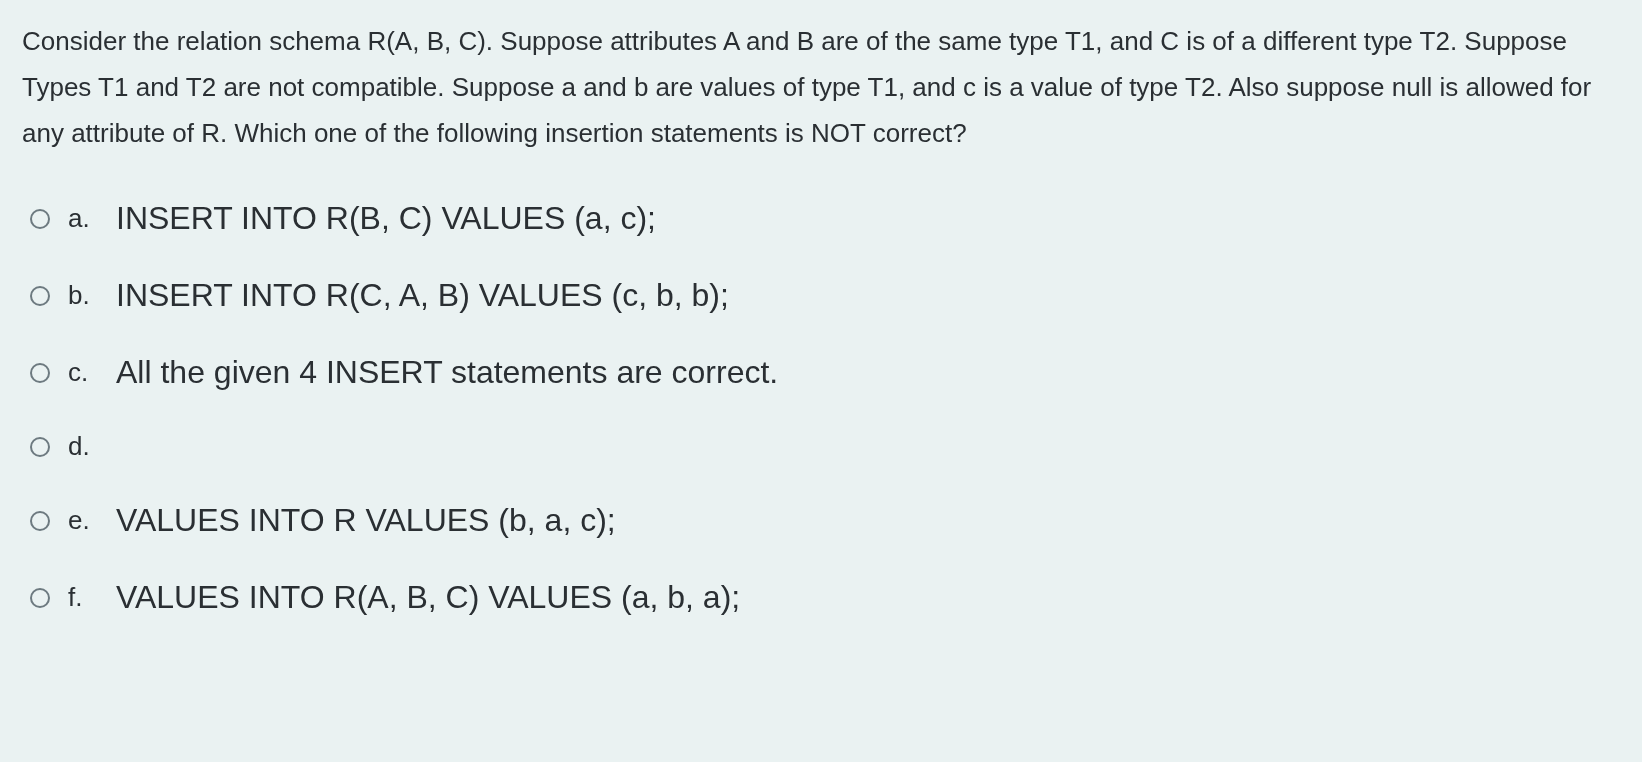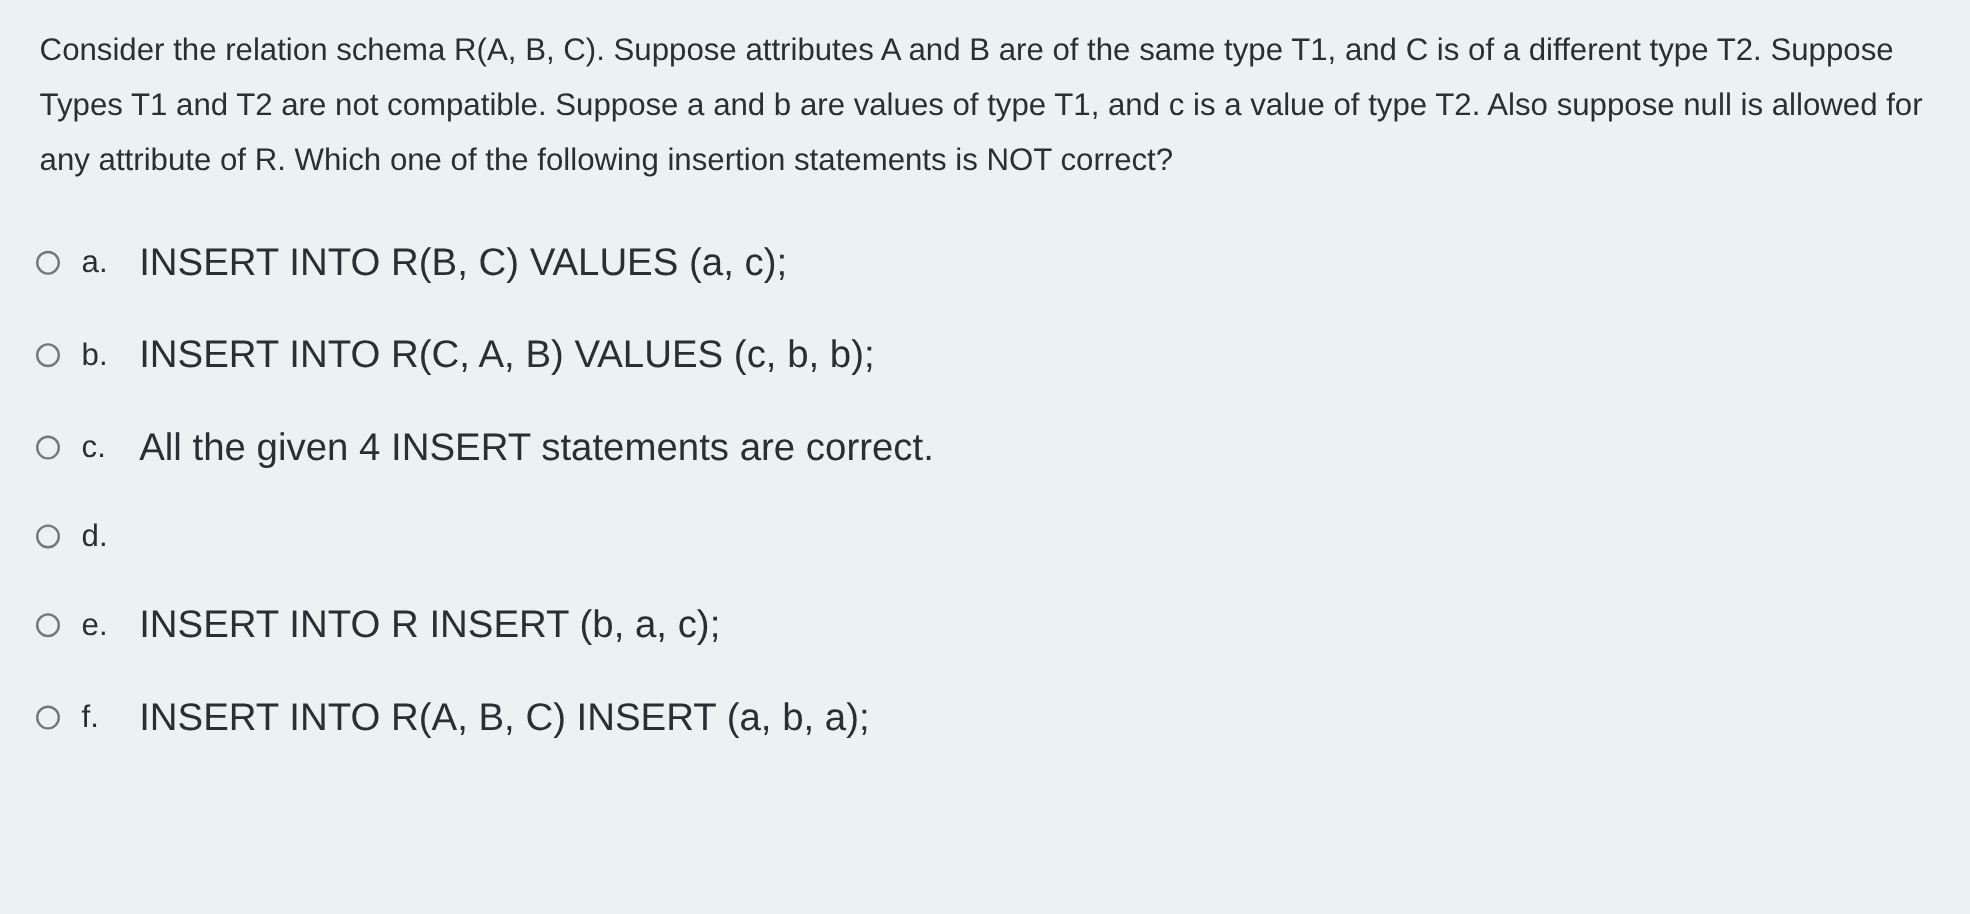--- a/index.html
+++ b/index.html
@@ -14,21 +14,20 @@
   .container {
     padding: 18px 22px 20px 22px;
     box-sizing: border-box;
   }
   .question-text {
     font-size: 26px;
     line-height: 46px;
     color: #2a2f33;
     margin-bottom: 44px;
     max-width: 1600px;
-    margin-left: 11px;
   }
   .options {
     display: flex;
     flex-direction: column;
     gap: 40px;
     padding-left: 8px;
   }
   .option-row {
     display: flex;
     align-items: center;
@@ -84,23 +83,23 @@
     </div>
 
     <div class="option-row">
       <input type="radio" name="q" class="radio" style="">
       <span class="opt-letter">d.</span>
     </div>
 
     <div class="option-row">
       <input type="radio" name="q" class="radio" style="">
       <span class="opt-letter">e.</span>
-      <span class="opt-text">INSERT INTO R INSERT (b, a, c);</span>
+      <span class="opt-text">VALUES INTO R VALUES (b, a, c);</span>
     </div>
 
     <div class="option-row">
       <input type="radio" name="q" class="radio" style="">
       <span class="opt-letter">f.</span>
-      <span class="opt-text">INSERT INTO R(A, B, C) INSERT (a, b, a);</span>
+      <span class="opt-text">VALUES INTO R(A, B, C) VALUES (a, b, a);</span>
     </div>
 
   </div>
 </div>
 
 </body></html>

